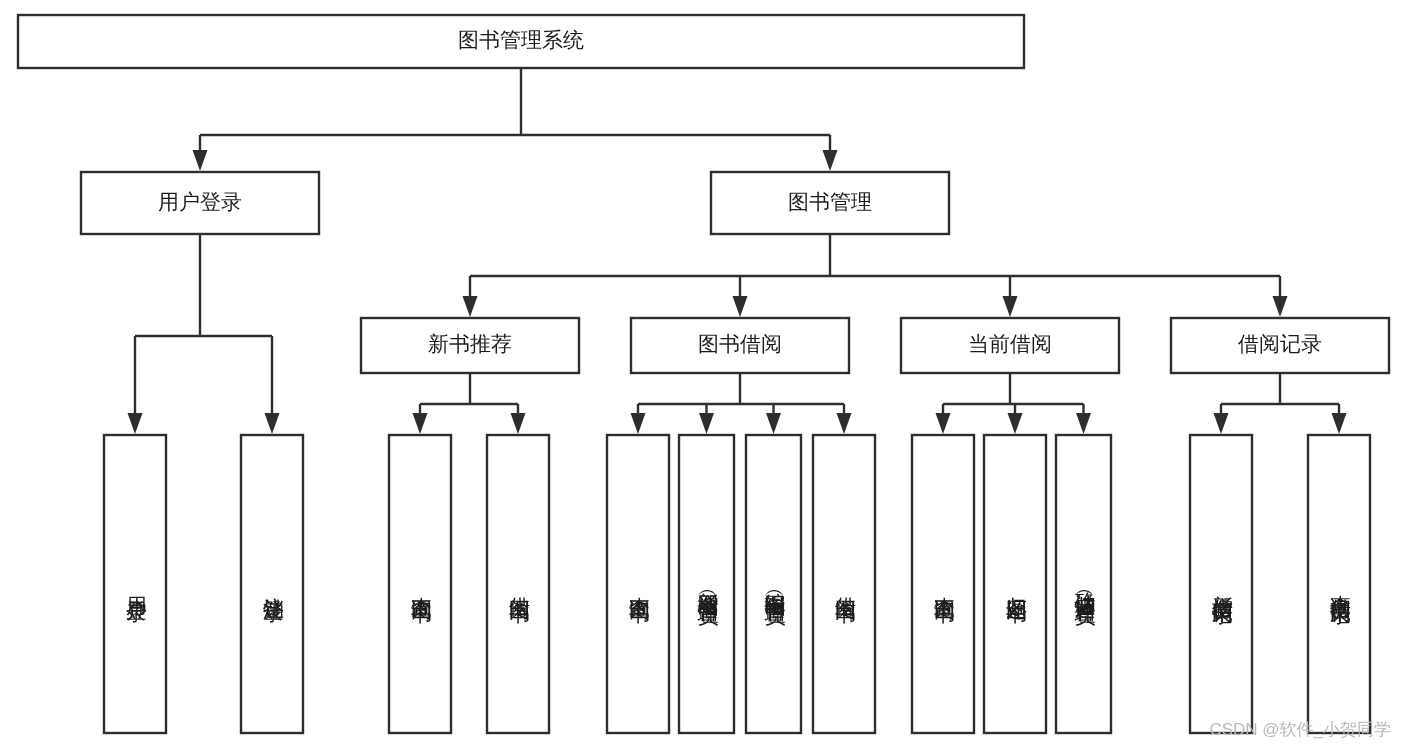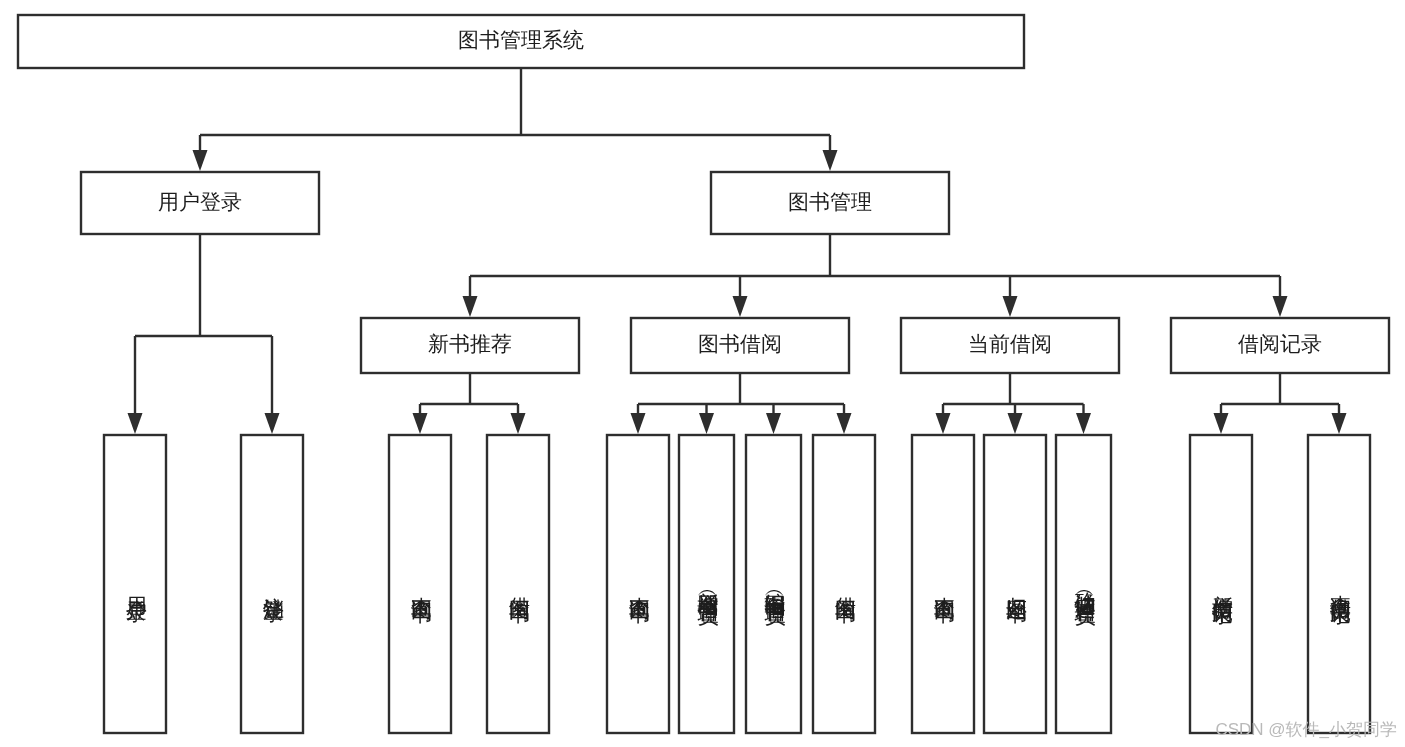--- a/index.html
+++ b/index.html
@@ -53,21 +53,21 @@
     font-size: 21px;
     fill: #1d1d1d;
     text-anchor: middle;
     dominant-baseline: middle;
     writing-mode: vertical-rl;
     text-orientation: upright;
     letter-spacing: 2px;
   }
   .watermark-text {
     position: absolute;
-    right: 8px;
+    right: 14px;
     bottom: 6px;
     font-family: "Liberation Sans", "DejaVu Sans", sans-serif;
     font-size: 17px;
     color: #b9b9b9;
     white-space: nowrap;
     user-select: none;
   }
 </style>
 </head>
 <body>

